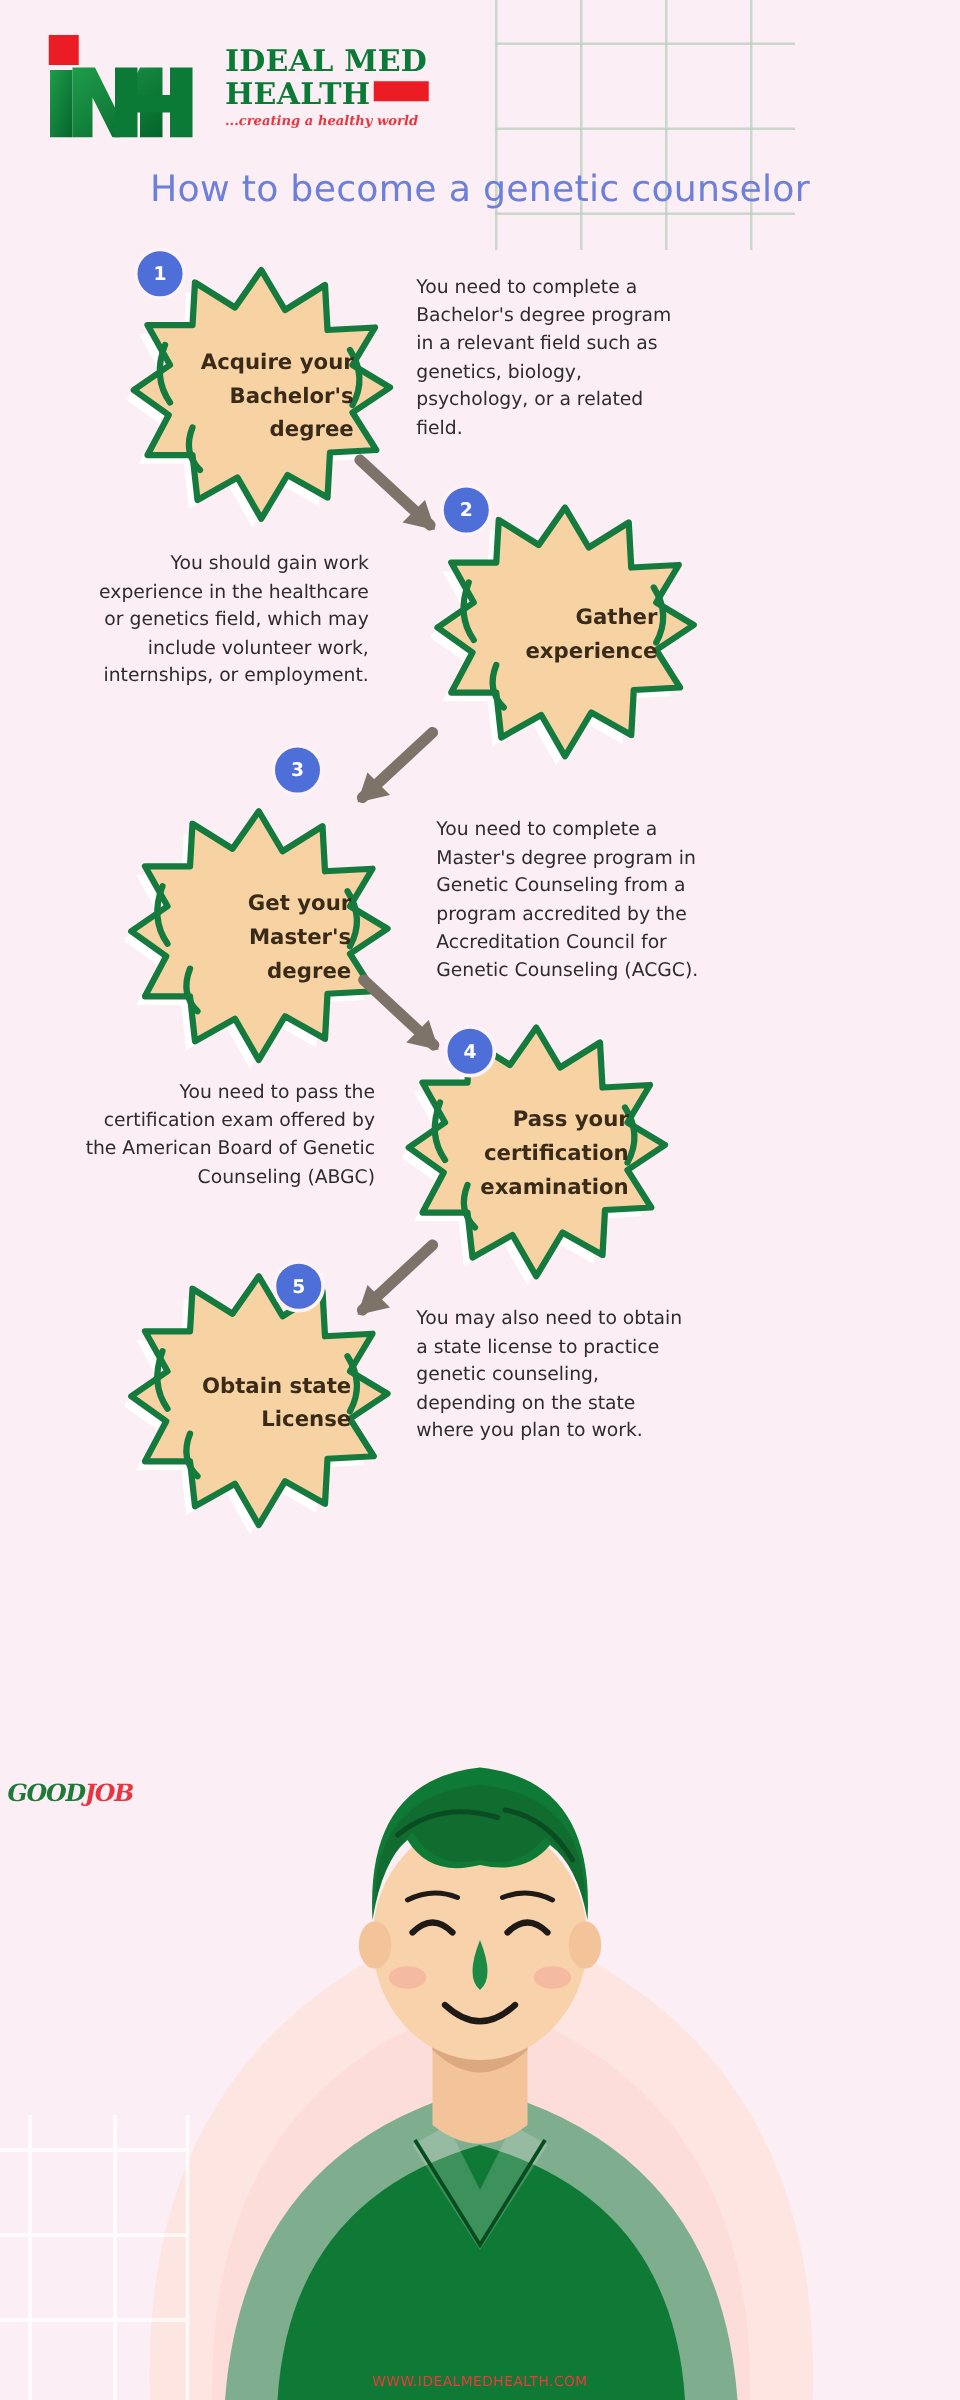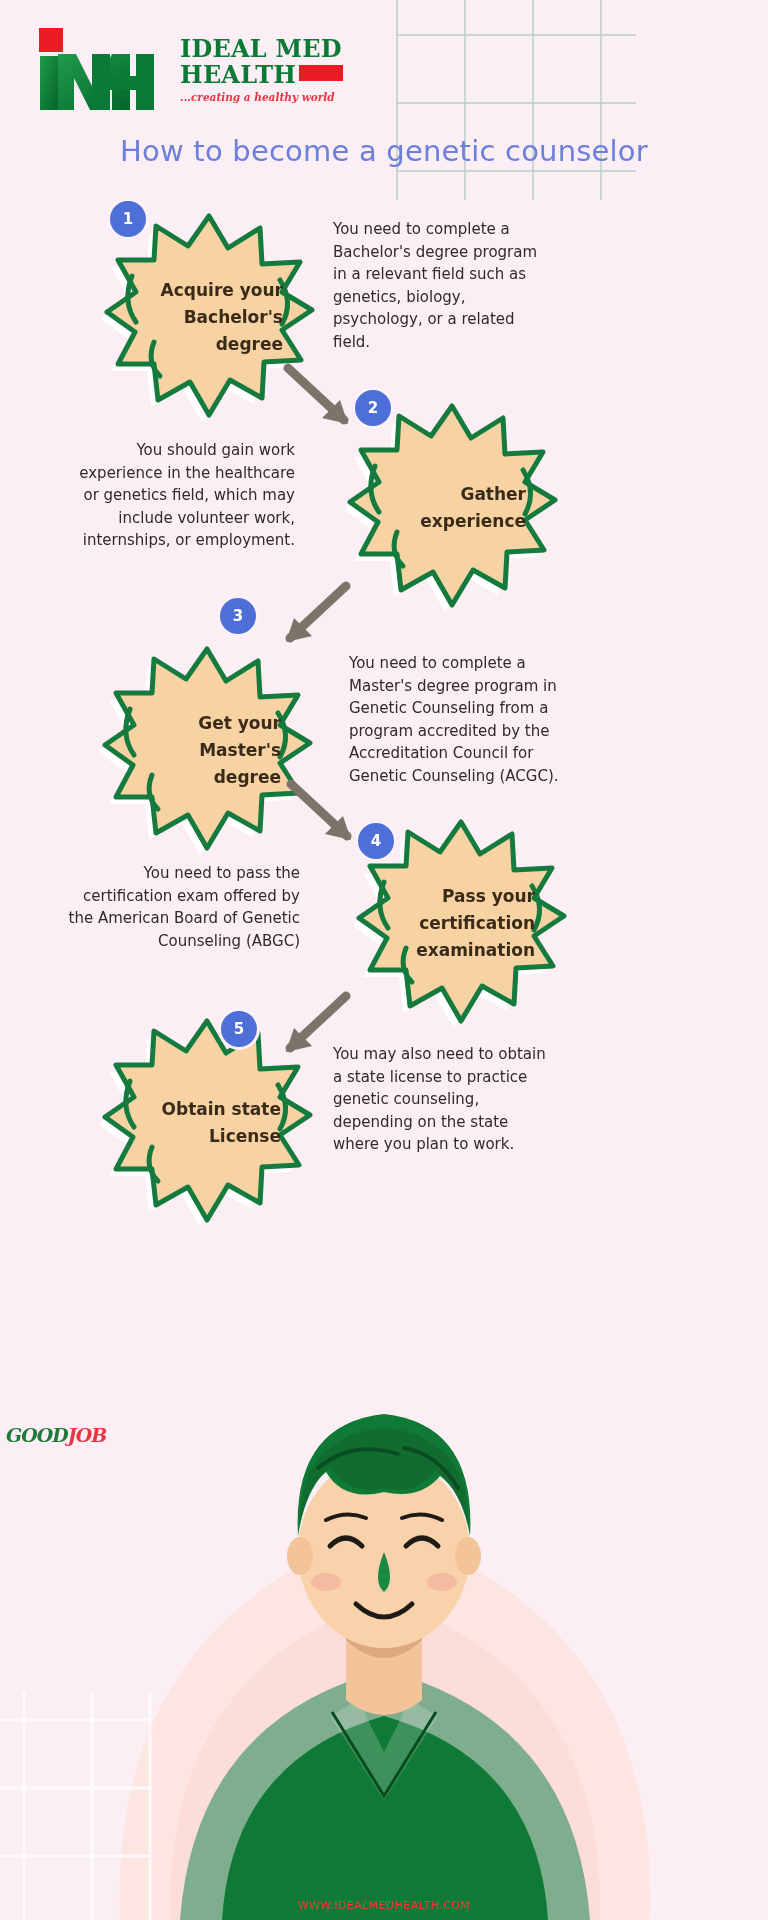--- a/index.html
+++ b/index.html
@@ -205,21 +205,21 @@
   </div>
 
   <div class="arrow" style="left:285px; top:778px; width:80px; height:72px;">
     <svg viewBox="0 0 80 72" width="80" height="72" aria-hidden="true">
       <path d="M6 6 Q34 32 62 58" fill="none" stroke="#7d7368" stroke-width="9" stroke-linecap="round"></path>
       <path d="M66 62 L40 56 L58 38 Z" fill="#7d7368"></path>
     </svg>
   </div>
 
   <div class="step">
-    <div class="burst-wrap" style="left:354px; top:816px;">
+    <div class="burst-wrap" style="left:322px; top:816px;">
       <svg viewBox="0 0 215 215" aria-hidden="true">
         <path d="M107 6 L126 38 L158 18 L160 54 L198 52 L180 82 L210 100 L180 120 L199 150 L162 152 L160 188 L128 170 L107 205 L88 172 L56 190 L52 154 L16 154 L33 122 L5 102 L34 82 L16 50 L52 50 L54 16 L86 36 Z" fill="#ffffff" opacity=".95" transform="translate(-7,7)"></path>
         <path d="M107 6 L126 38 L158 18 L160 54 L198 52 L180 82 L210 100 L180 120 L199 150 L162 152 L160 188 L128 170 L107 205 L88 172 L56 190 L52 154 L16 154 L33 122 L5 102 L34 82 L16 50 L52 50 L54 16 L86 36 Z" fill="#f7d3a4" stroke="#147a3d" stroke-width="5" stroke-linejoin="round"></path>
         <path d="M30 66 Q20 92 34 112" fill="none" stroke="#147a3d" stroke-width="5" stroke-linecap="round"></path>
         <path d="M52 132 Q44 152 58 166" fill="none" stroke="#147a3d" stroke-width="5" stroke-linecap="round"></path>
         <path d="M178 70 Q192 92 180 114" fill="none" stroke="#147a3d" stroke-width="5" stroke-linecap="round"></path>
       </svg>
       <div class="burst-label">Pass your certification examination</div>
     </div>
     <div class="badge" style="left:355px; top:820px;">4</div>

